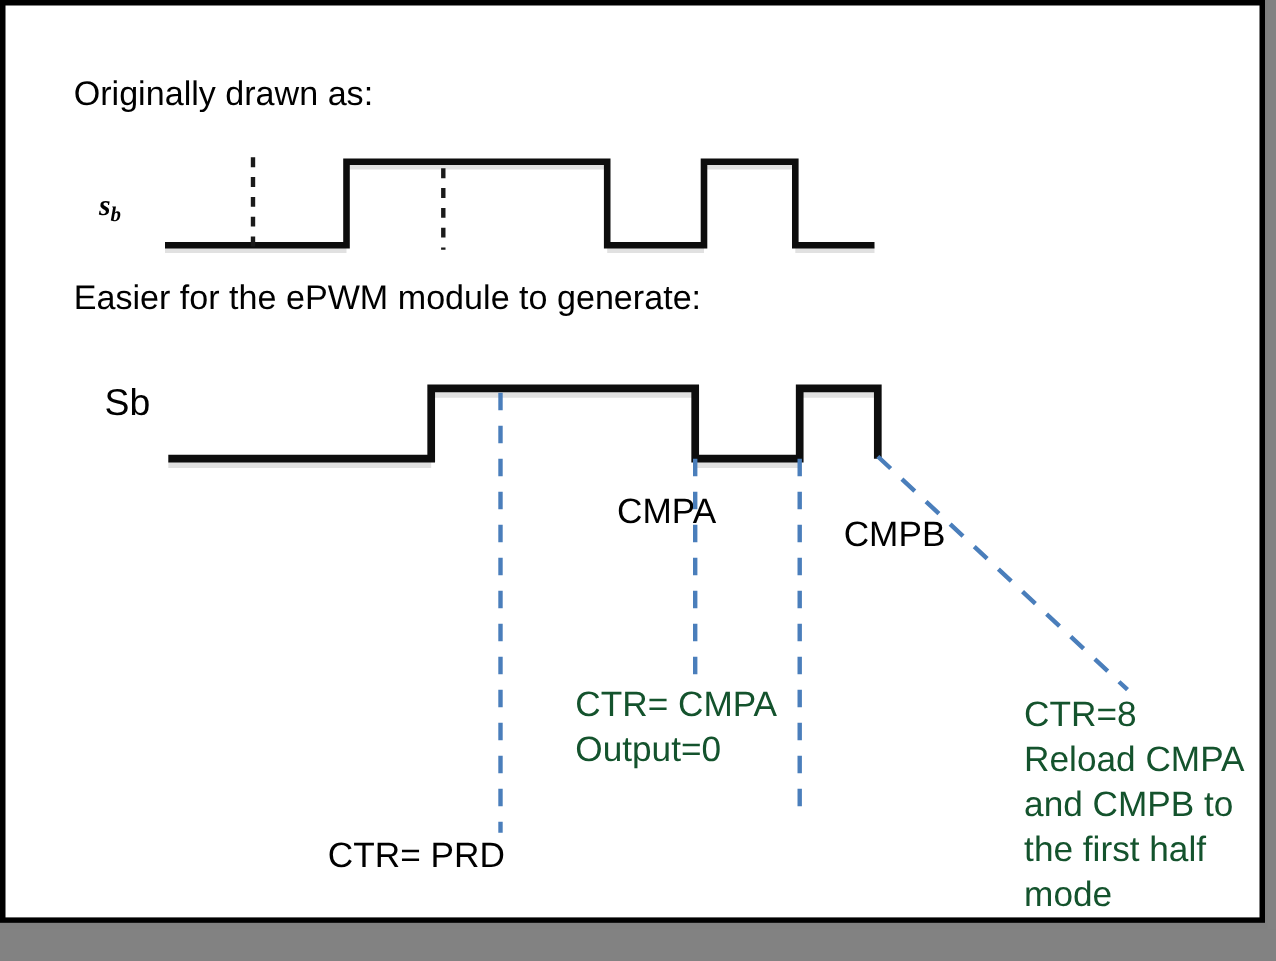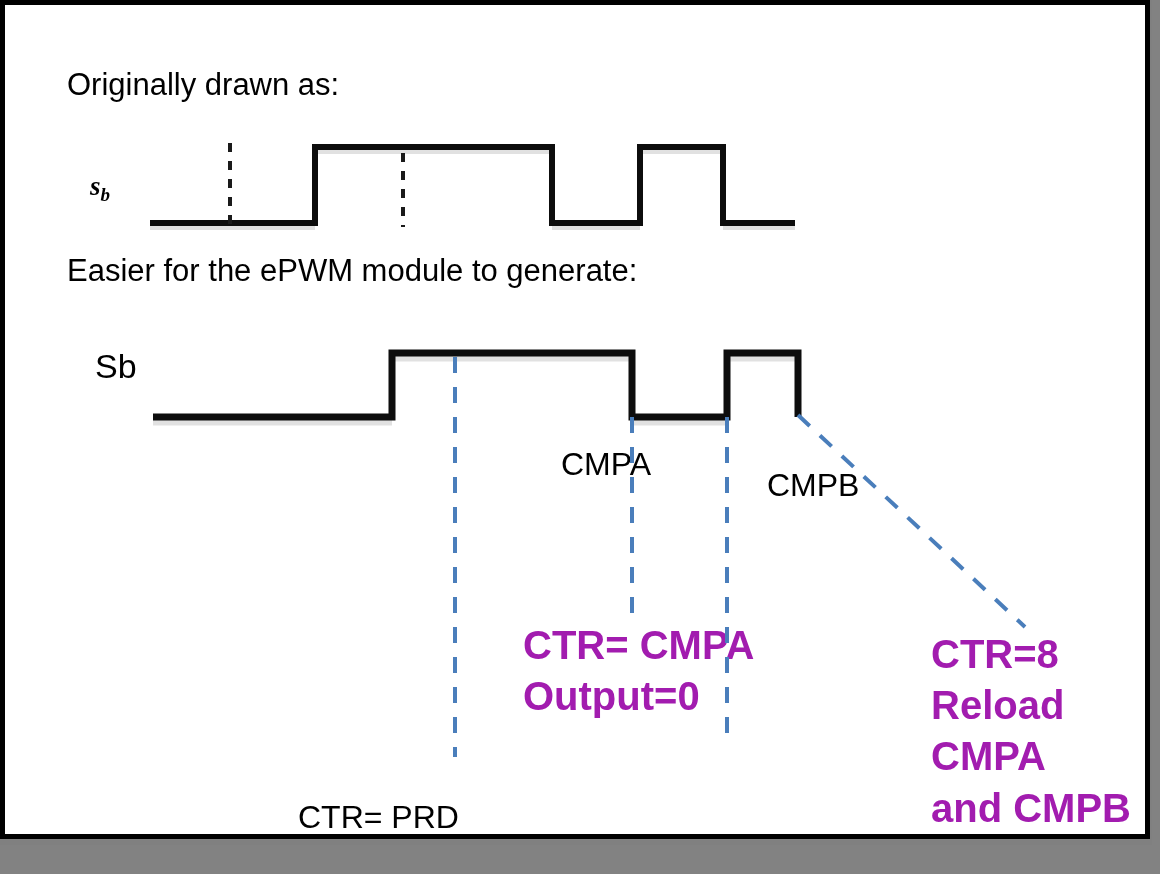--- a/index.html
+++ b/index.html
@@ -81,29 +81,28 @@
   }
   #label-sb-plain {
     left: 90px;
     top: 344px;
     font-size: 34px;
   }
 
   
   #label-cmpa     { left: 515px; top: 443px; font-size: 32px; margin-left: 41px; }
   #label-cmpb     { left: 748px; top: 464px; font-size: 32px; margin-left: 14px; }
-  #label-ctr-prd  { left: 293px; top: 756px; font-size: 32px; margin-top: 40px; }
+  #label-ctr-prd  { left: 293px; top: 756px; font-size: 32px; }
 
   .block {
     position: absolute;
-    color: #a21caf;
-    font-size: 40px;
+    color: #14532d;
+    font-size: 32px;
     line-height: 1.28;
     white-space: pre-line;
-    font-weight: bold;
   }
   #block-ctr-cmpa { left: 518px; top: 615px; }
   #block-ctr-cmpb { left: 682px; top: 735px; }
   #block-ctr-zero { left: 926px; top: 624px; }
 
   
   #wave-canvas {
     position: absolute;
     left: 0;
     top: 0;

